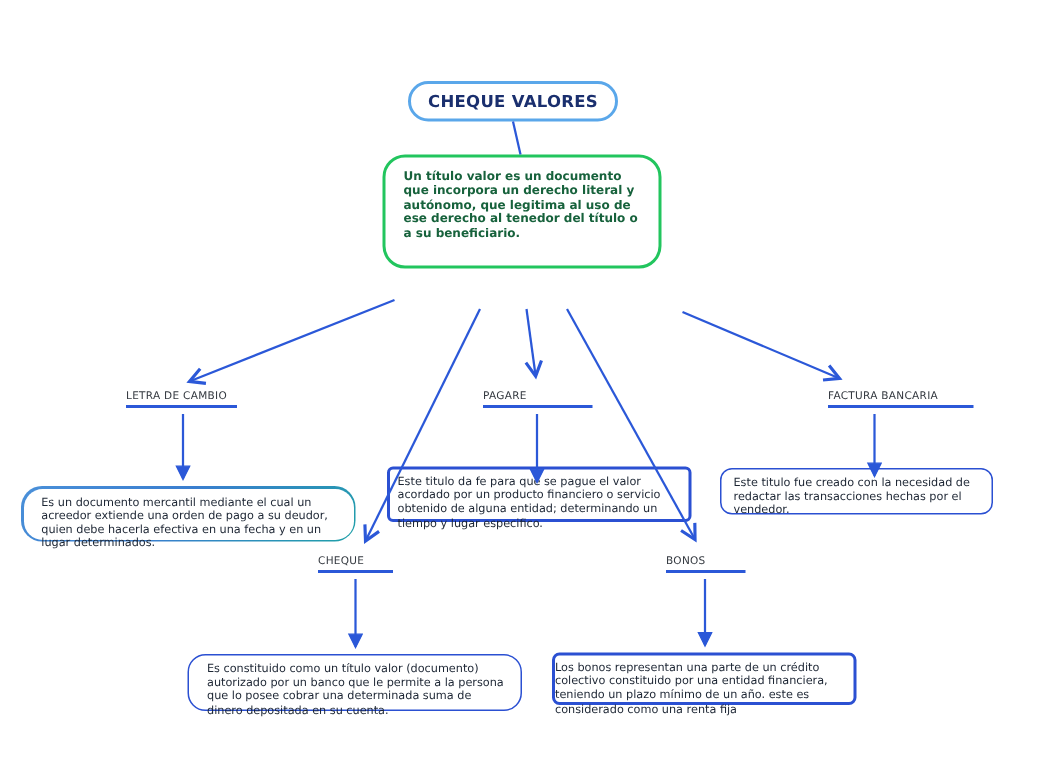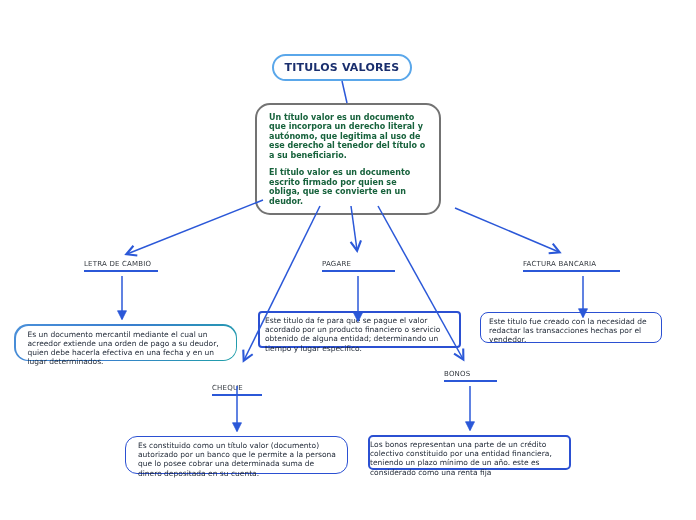--- a/index.html
+++ b/index.html
@@ -14,38 +14,38 @@
   .node { position:absolute; background:#ffffff; z-index:2; }
 
   .title-pill {
     left:272px; top:54px; width:140px; height:27px;
     border:2px solid #5aa7ea; border-radius:14px;
     display:flex; align-items:center; justify-content:center;
     font-size:11px; font-weight:bold; color:#1a2f6e; letter-spacing:0.2px;
   }
 
   .main-box {
-    left:255px; top:103px; width:186px; height:112px;
-    border:2px solid #737373; border-radius:15px;
+    left:255px; top:103px; width:186px; height:76px;
+    border:2px solid #22c55e; border-radius:15px;
     padding:8px 10px 6px 12px;
     font-size:8px; font-weight:bold; color:#17623c; line-height:1.18;
   }
   .main-box p + p { margin-top:8px; }
 
   .branch-label {
     position:absolute; z-index:2;
     border-bottom:2px solid #2b58d8;
     text-align:left; font-size:7px; color:#33383f;
     height:13px; line-height:11px; letter-spacing:0.2px;
     background:transparent;
   }
   .lbl-letra   { left:84px;  top:259px; width:74px; }
   .lbl-pagare  { left:322px; top:259px; width:73px; }
-  .lbl-factura { left:523px; top:259px; width:97px; }
-  .lbl-cheque  { left:212px; top:369px; width:50px;margin-top:14px; }
+  .lbl-factura { left:552px; top:259px; width:97px; }
+  .lbl-cheque  { left:212px; top:369px; width:50px; }
   .lbl-bonos   { left:444px; top:369px; width:53px; }
 
   .desc {
     font-size:7.5px; line-height:1.23; color:#1c2533;
   }
   .box-letra-outer {
     left:14px; top:324px; width:223px; height:37px;
     background:linear-gradient(135deg,#4a90d9 0%,#3a7ecf 45%,#1fa0a8 100%);
     border-radius:14px; padding:1.5px;
   }
@@ -69,26 +69,25 @@
     left:368px; top:435px; width:203px; height:35px;
     border:2px solid #2b50d2; border-radius:5px; padding:3px 4px 3px 0;
   }
 </style>
 </head>
 <body>
 
 <div class="canvas">
 
   <div class="node title-pill">
-    <span>TITULOS VALORES</span>
+    <span>CHEQUE VALORES</span>
   </div>
 
   <div class="node main-box">
     <p>Un título valor es un documento que incorpora un derecho literal y autónomo, que legitima al uso de ese derecho al tenedor del título o a su beneficiario.</p>
-    <p>El título valor es un documento escrito firmado por quien se obliga, que se convierte en un deudor.</p>
   </div>
 
   <div class="branch-label lbl-letra">LETRA DE CAMBIO</div>
   <div class="branch-label lbl-pagare">PAGARE</div>
   <div class="branch-label lbl-factura">FACTURA BANCARIA</div>
   <div class="branch-label lbl-cheque">CHEQUE</div>
   <div class="branch-label lbl-bonos">BONOS</div>
 
   <div class="node box-letra-outer">
     <div class="box-letra-inner desc">Es un documento mercantil mediante el cual un acreedor extiende una orden de pago a su deudor, quien debe hacerla efectiva en una fecha y en un lugar determinados.</div>

